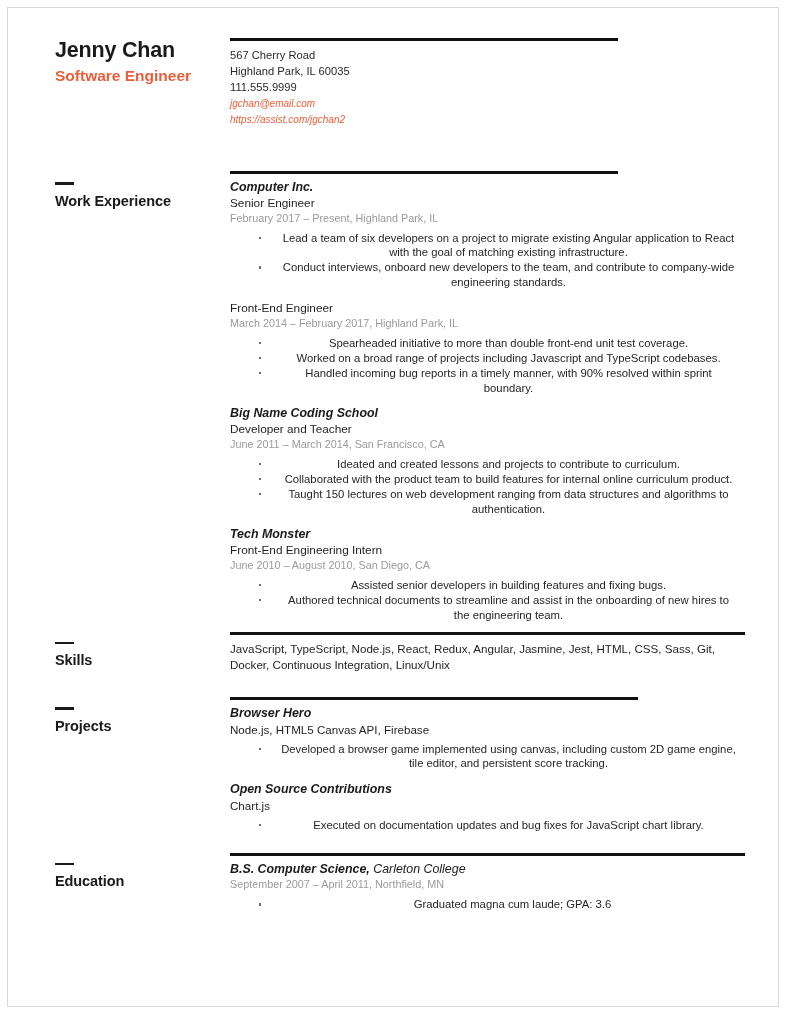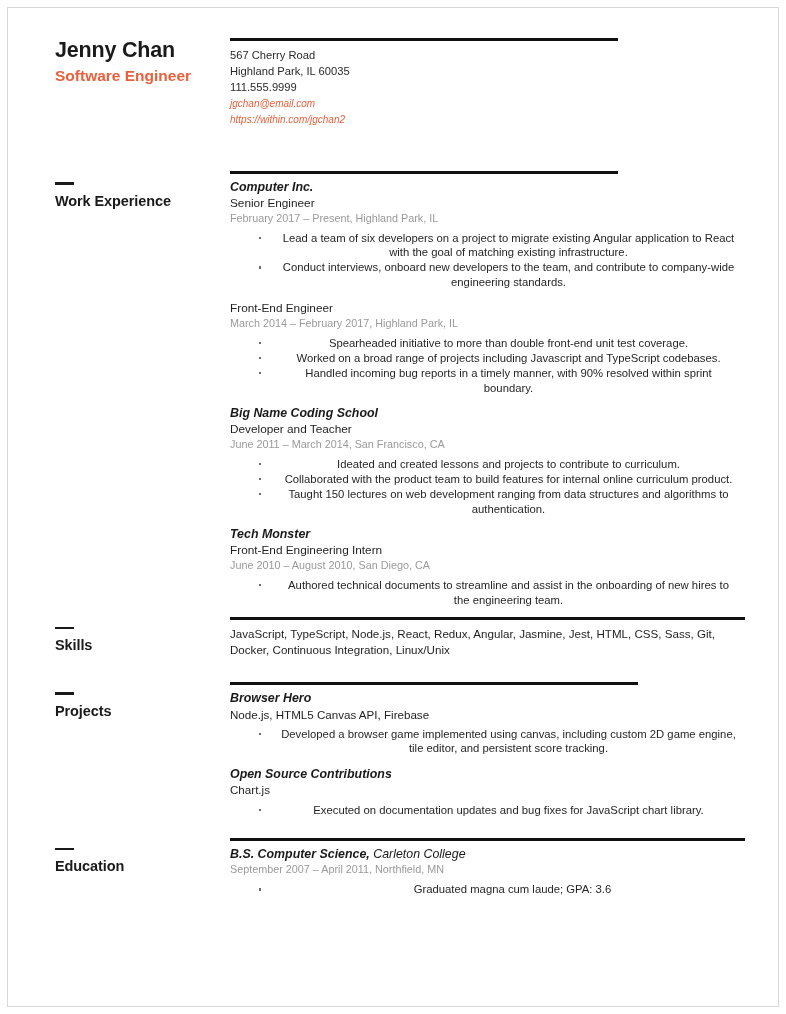--- a/index.html
+++ b/index.html
@@ -207,21 +207,21 @@
         <div class="name">Jenny Chan</div>
         <div class="title">Software Engineer</div>
       </div>
       <div class="col-right">
         <div class="rule rule-header"></div>
         <div class="contact">
           <div class="contact-line">567 Cherry Road</div>
           <div class="contact-line">Highland Park, IL 60035</div>
           <div class="contact-line">111.555.9999</div>
           <a class="contact-link" href="#">jgchan@email.com</a>
-          <a class="contact-link" href="#">https://within.com/jgchan2</a>
+          <a class="contact-link" href="#">https://assist.com/jgchan2</a>
         </div>
       </div>
     </div>
 
     <div class="sp-header-to-work"></div>
 
     <div class="row">
       <div class="col-left left-pad-work">
         <div class="sect-dash"></div>
         <div class="sect-label">Work Experience</div>
@@ -259,20 +259,21 @@
               <li>Collaborated with the product team to build features for internal online curriculum product.</li>
               <li>Taught 150 lectures on web development ranging from data structures and algorithms to authentication.</li>
             </ul>
           </div>
 
           <div class="entry">
             <div class="org">Tech Monster</div>
             <div class="role">Front-End Engineering Intern</div>
             <div class="meta">June 2010 – August 2010,  San Diego, CA</div>
             <ul class="bullets">
+              <li>Assisted senior developers in building features and fixing bugs.</li>
               <li>Authored technical documents to streamline and assist in the onboarding of new hires to the engineering team.</li>
             </ul>
           </div>
 
         </div>
       </div>
     </div>
 
     <div class="sp-work-to-skills"></div>
 

